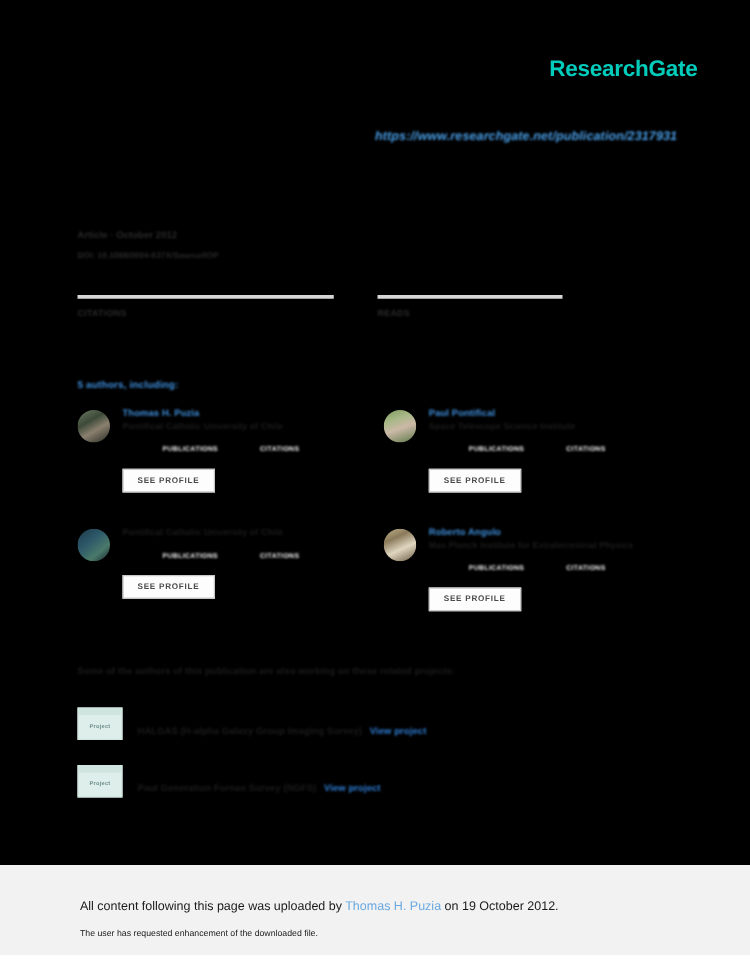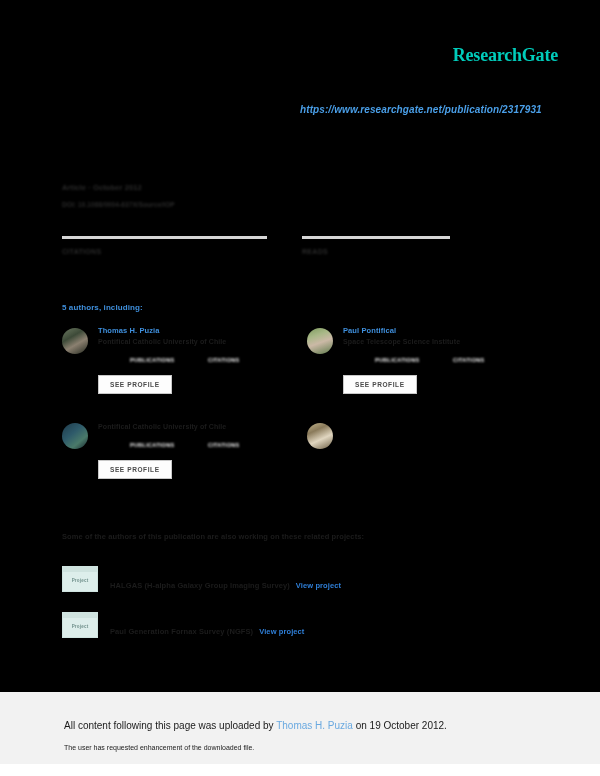--- a/index.html
+++ b/index.html
@@ -32,21 +32,21 @@
     height: 692px;
     background: #000000;
     overflow: hidden;
   }
 
   
   #rg-logo {
     position: absolute;
     right: 42px;
     top: 45px;
-    font-family: Liberation Serif, serif;
+    font-family: Liberation Sans, sans-serif;
     font-weight: bold;
     font-size: 18px;
     letter-spacing: -0.2px;
     color: #00ccbb;
     filter: blur(0.55px);
     white-space: nowrap;
   }
 
   
   #pub-url {
@@ -380,20 +380,29 @@
             <span class="astat cit">CITATIONS</span>
           </div>
           <div class="see-profile">SEE PROFILE</div>
         </div>
       </div>
 
       <div class="author-card c3">
         <div class="avatar">
           <div class="a-inner av-angulo"></div>
         </div>
+        <div class="author-body">
+          <div class="author-name">Roberto Angulo</div>
+          <div class="author-affil">Max Planck Institute for Extraterrestrial Physics</div>
+          <div class="author-stats">
+            <span class="astat pub">PUBLICATIONS</span>
+            <span class="astat cit">CITATIONS</span>
+          </div>
+          <div class="see-profile">SEE PROFILE</div>
+        </div>
       </div>
 
     </div>
 
     <div id="projects-heading">Some of the authors of this publication are also working on these related projects:</div>
 
     <div class="project-row p0">
       <div class="project-thumb">
         <div class="pt-bar"></div>
         <div class="pt-label">Project</div>

